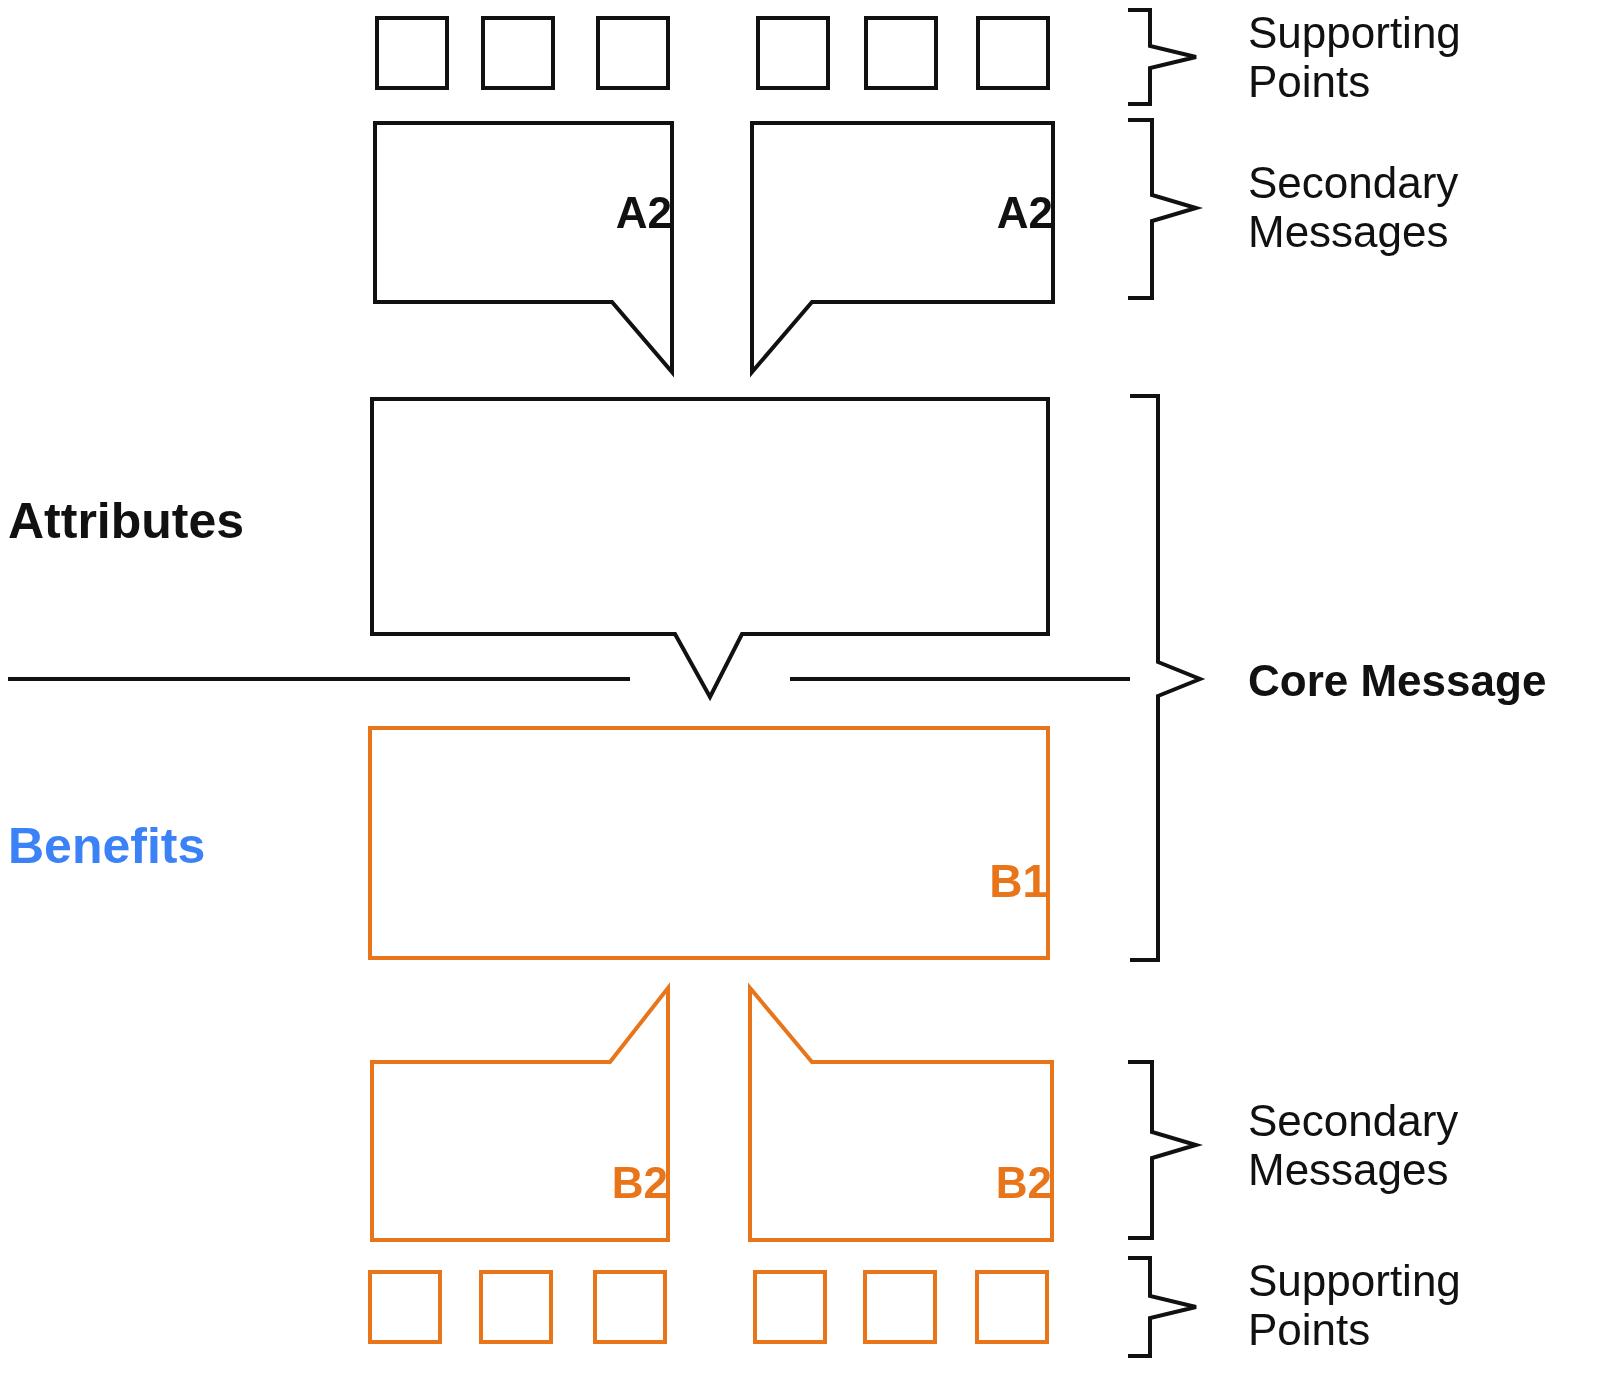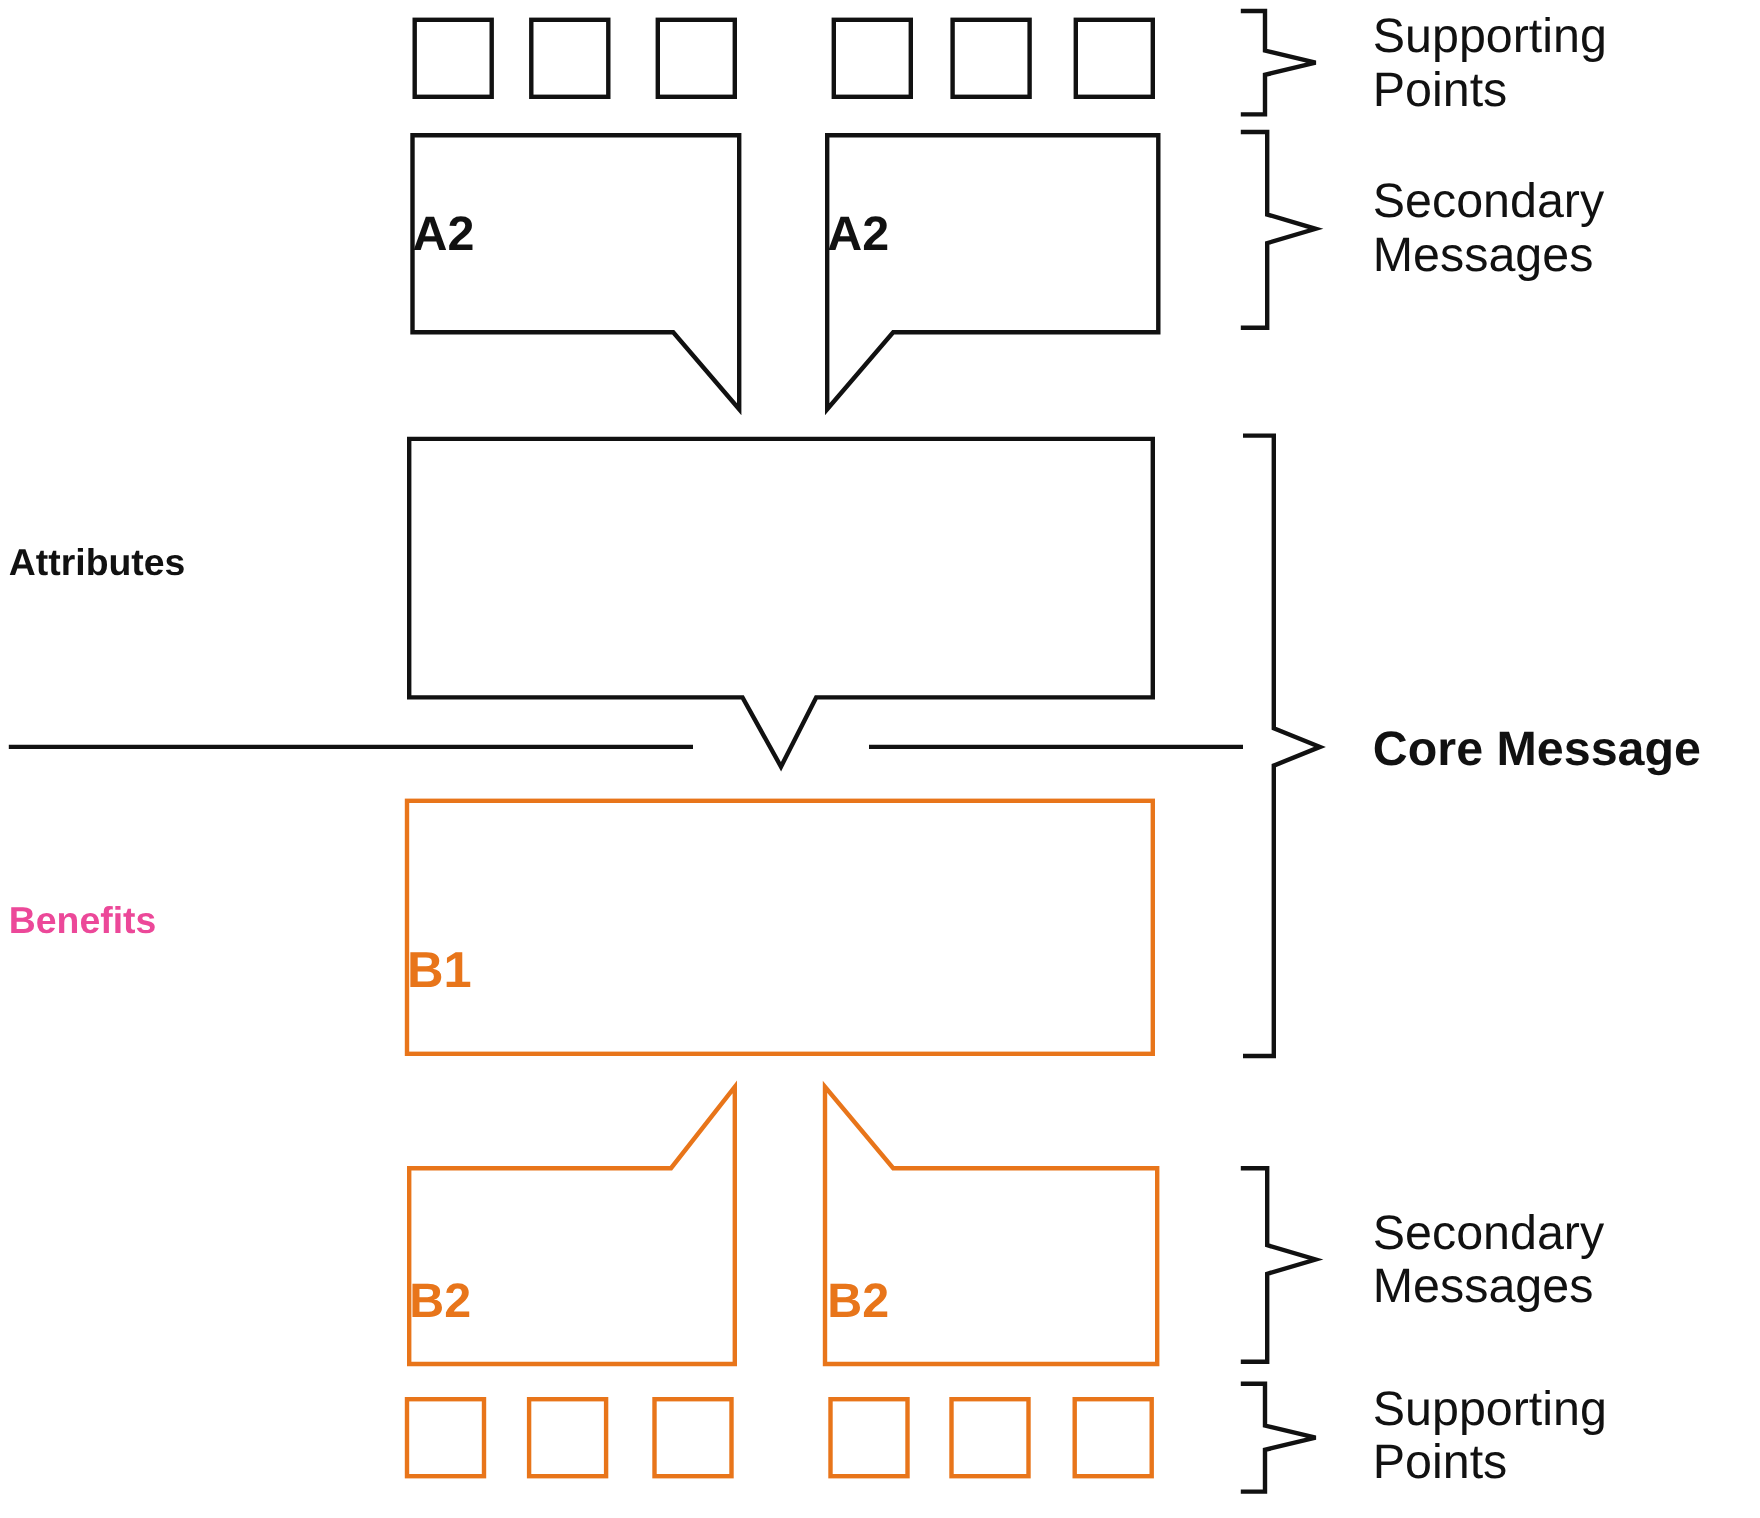--- a/index.html
+++ b/index.html
@@ -29,36 +29,36 @@
     height: 1380px;
   }
   .lbl {
     position: absolute;
     font-family: "Liberation Sans", sans-serif;
     white-space: pre-line;
     line-height: 1.12;
   }
   .side-label {
     font-weight: bold;
-    font-size: 34px;
+    font-size: 50px;
   }
   .side-label.attr { color: #111111; }
-  .side-label.benefit { color: #ec4899; }
+  .side-label.benefit { color: #3b82f6; }
   .bracket-label {
     font-size: 44px;
     color: #111111;
     font-weight: normal;
   }
   .bracket-label.core {
     font-weight: bold;
   }
   .box-text {
     position: absolute;
     font-weight: bold;
-    text-align: left;
+    text-align: right;
     font-family: "Liberation Sans", sans-serif;
   }
   .box-text.black { color: #111111; }
   .box-text.orange { color: #E8751A; margin-top: 36px; }
 </style>
 </head>
 <body>
 
 <div id="stage">
 

